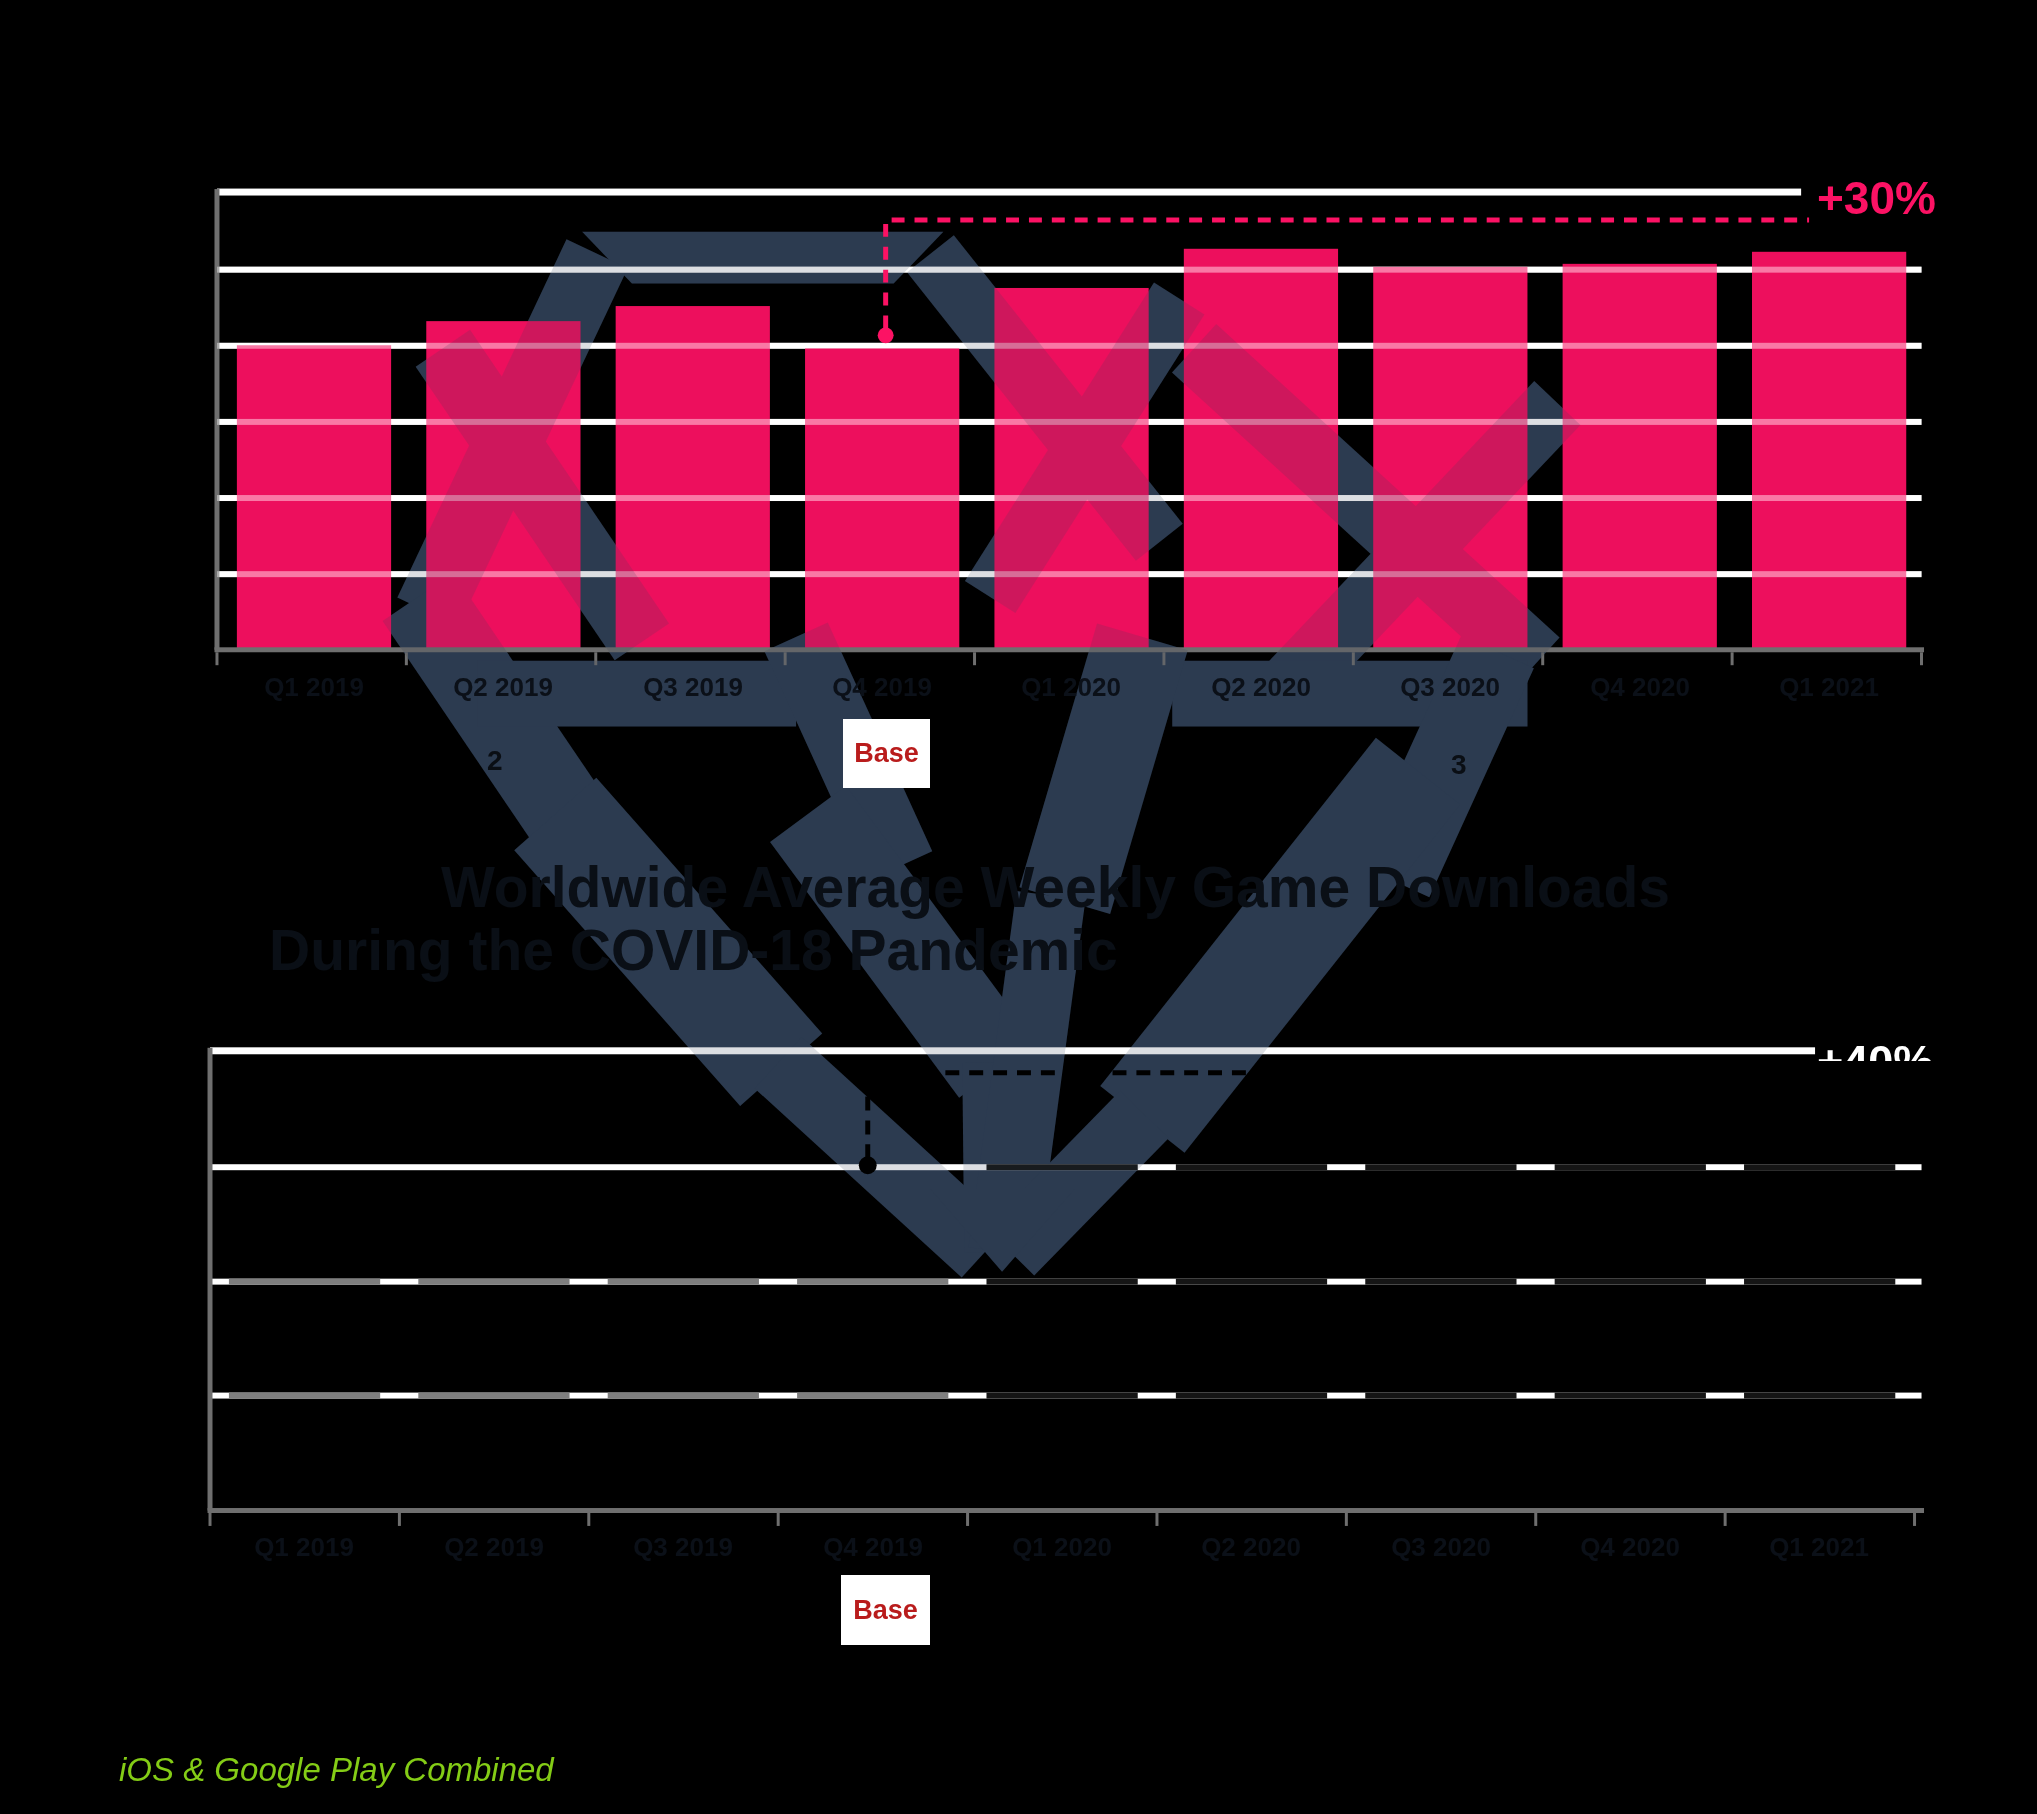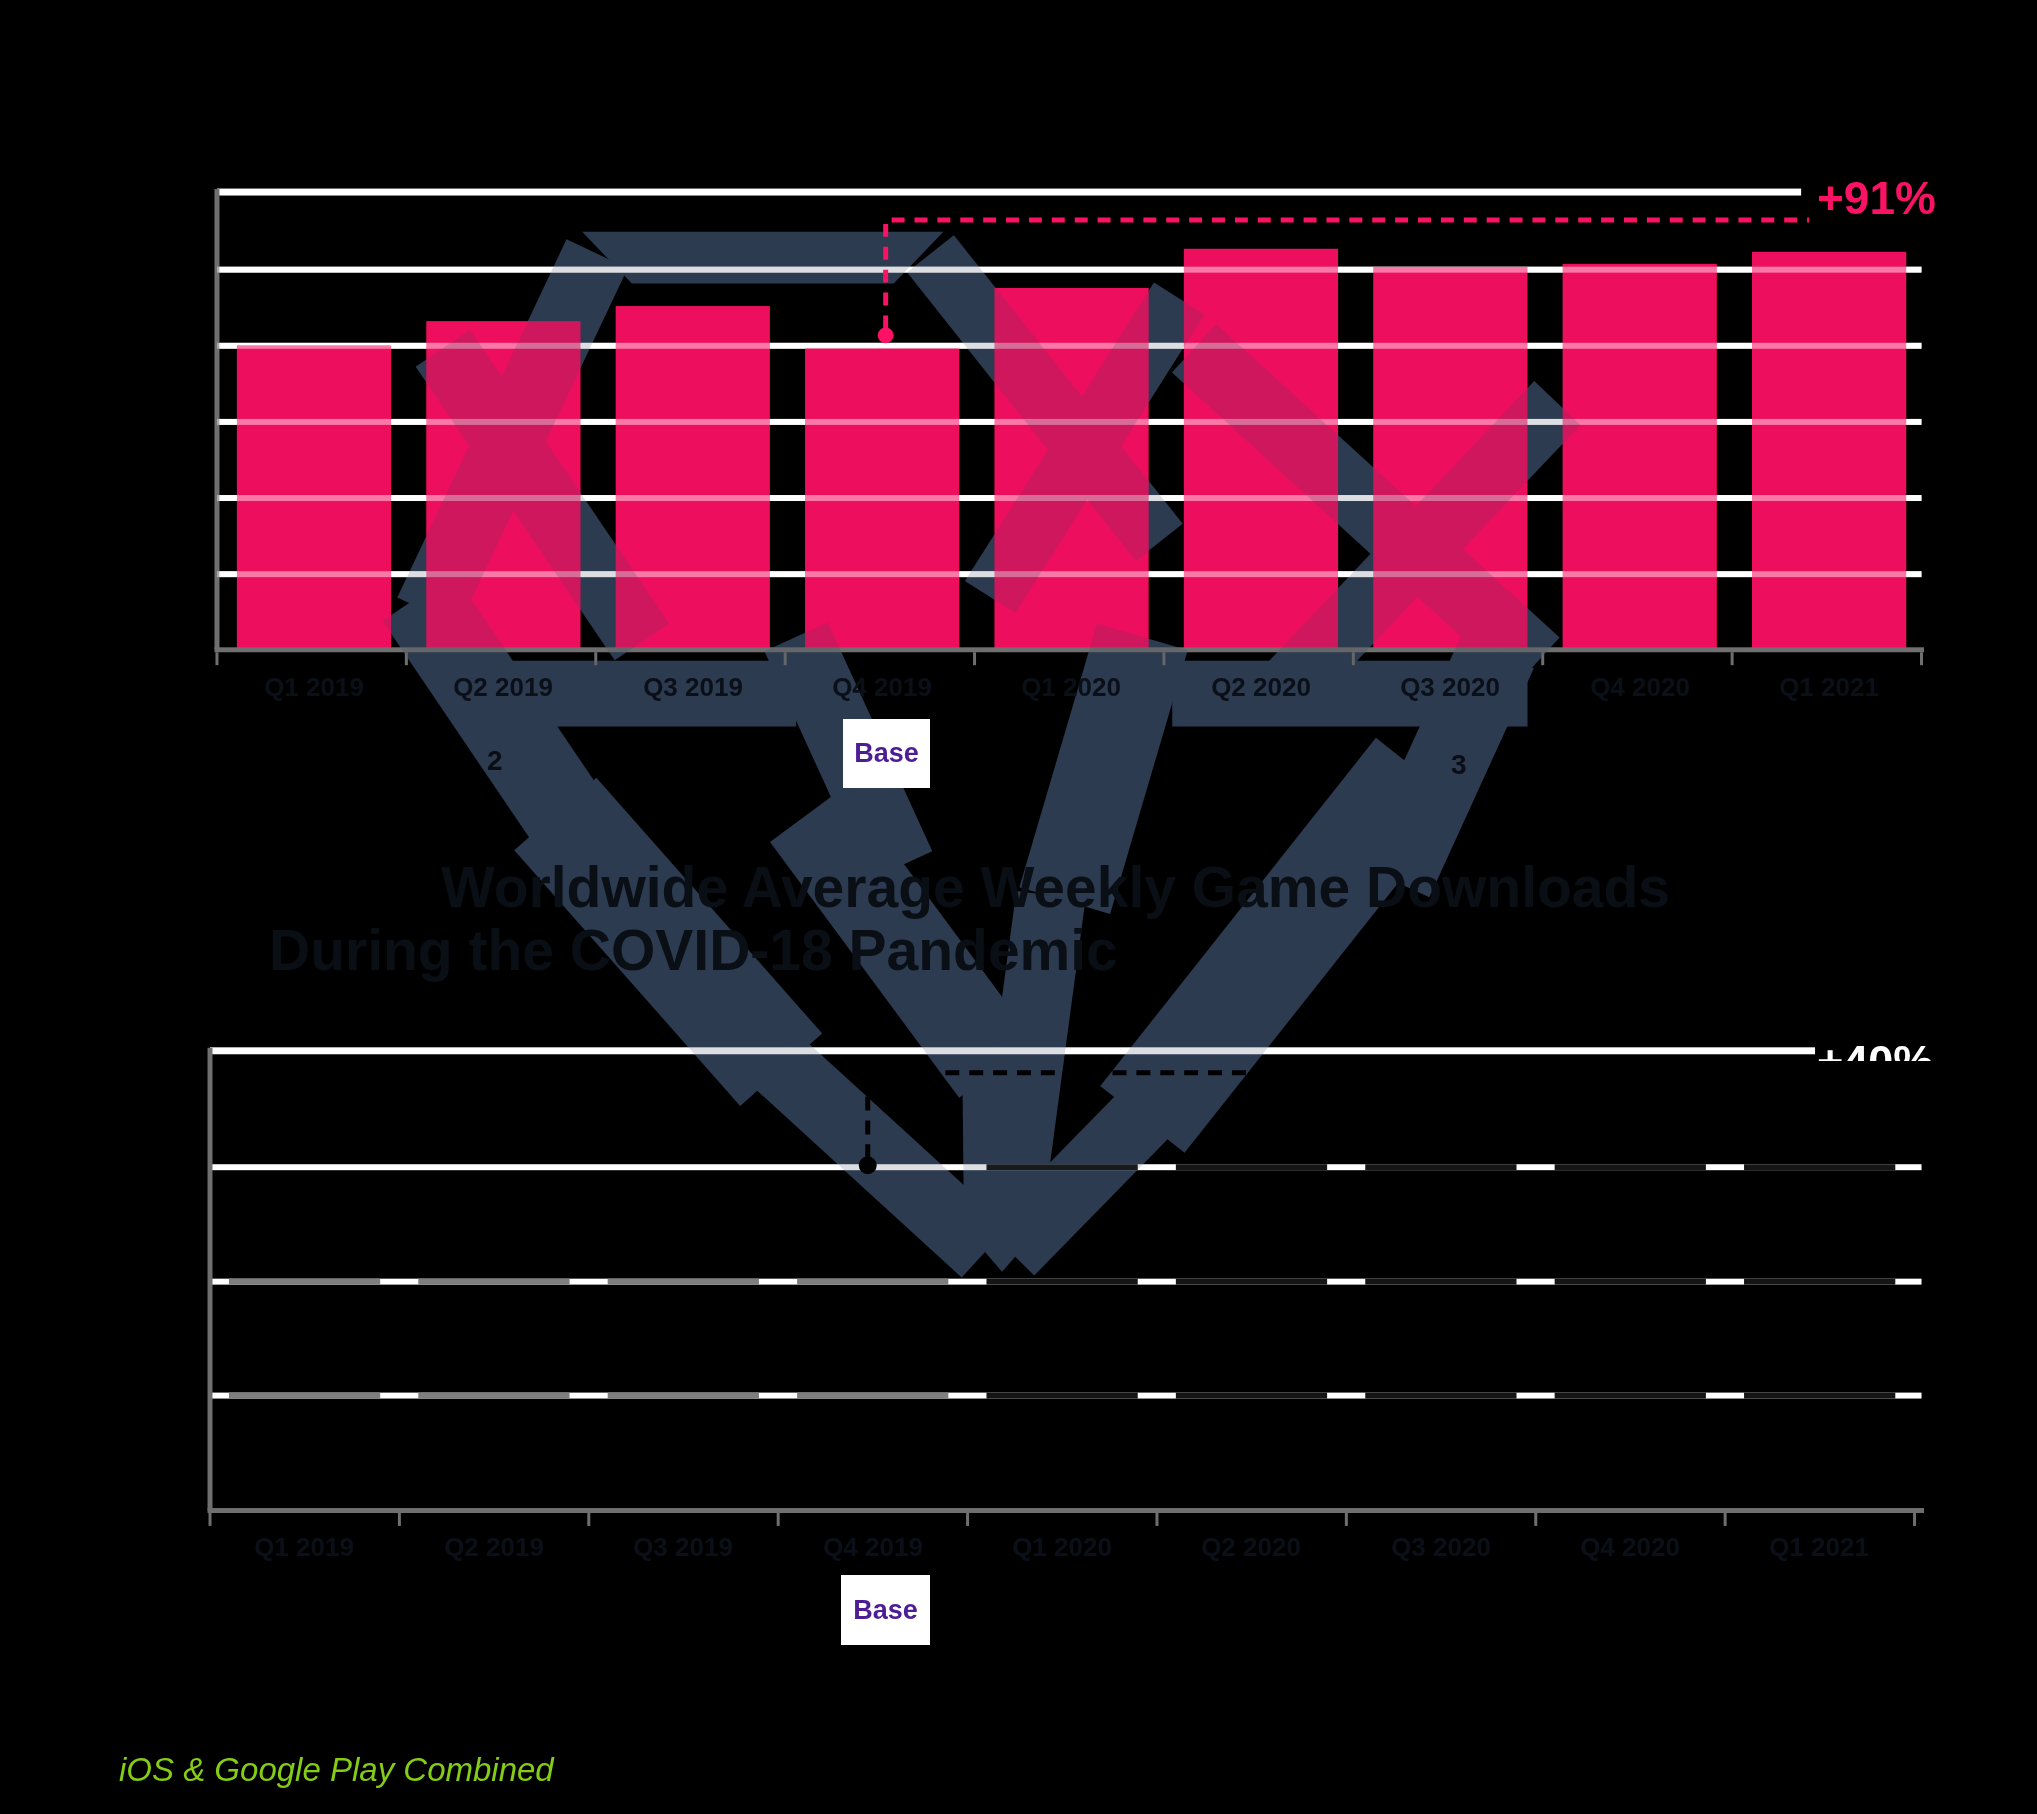--- a/index.html
+++ b/index.html
@@ -6,21 +6,21 @@
   body{width:2038px;height:1815px;position:relative;overflow:hidden;
        font-family:"Liberation Sans","DejaVu Sans",sans-serif;}
   #stage{position:absolute;left:0;top:0;width:2038px;height:1815px;}
   svg{position:absolute;left:0;top:0;}
   .qlabel{position:absolute;transform:translateX(-50%);font-weight:bold;
           font-size:26px;color:#0b1018;white-space:nowrap;text-align:center;}
   .fnmark{position:absolute;font-weight:bold;font-size:28px;color:#0a0e14;}
   .title-line{position:absolute;font-weight:bold;font-size:57px;color:#0a0f16;
               white-space:nowrap;letter-spacing:0px;}
   .base-box{position:absolute;background:#ffffff;display:flex;align-items:center;
-            justify-content:center;font-weight:bold;font-size:27px;color:#4c1d95;}
+            justify-content:center;font-weight:bold;font-size:27px;color:#b91c1c;}
   .growth-top{position:absolute;font-weight:bold;font-size:46px;color:#fc1264;
               white-space:nowrap;}
   .growth-bot-clip{position:absolute;overflow:hidden;}
   .growth-bot{position:absolute;left:0;top:-3px;font-weight:bold;font-size:45px;
               color:#ffffff;white-space:nowrap;line-height:1;}
   .footnote{position:absolute;font-style:italic;font-size:33px;color:#84cc16;
             white-space:nowrap;}
 </style>
 </head>
 <body>
@@ -153,21 +153,21 @@
       <div class="qlabel" style="left: 1062px; top: 1532px;">Q1 2020</div>
       <div class="qlabel" style="left: 1251px; top: 1532px;">Q2 2020</div>
       <div class="qlabel" style="left: 1441px; top: 1532px;">Q3 2020</div>
       <div class="qlabel" style="left: 1630px; top: 1532px;">Q4 2020</div>
       <div class="qlabel" style="left: 1819px; top: 1532px;">Q1 2021</div>
     </div>
 
   <div class="fnmark" style="left:487px;top:745px;">2</div>
   <div class="fnmark" style="left:1451px;top:749px;">3</div>
 
-  <div class="growth-top" style="left:1817px;top:171px;">+91%</div>
+  <div class="growth-top" style="left:1817px;top:171px;">+30%</div>
 
   <div class="growth-bot-clip" style="left:1817px;top:1042px;width:159px;height:19px;">
     <div class="growth-bot">+40%</div>
   </div>
 
   <div class="base-box" style="left:843px;top:719px;width:87px;height:69px;">Base</div>
   <div class="base-box" style="left:841px;top:1575px;width:89px;height:70px;">Base</div>
 
   <div class="footnote" style="left:119px;top:1751px;">iOS &amp; Google Play Combined</div>
 </div>

